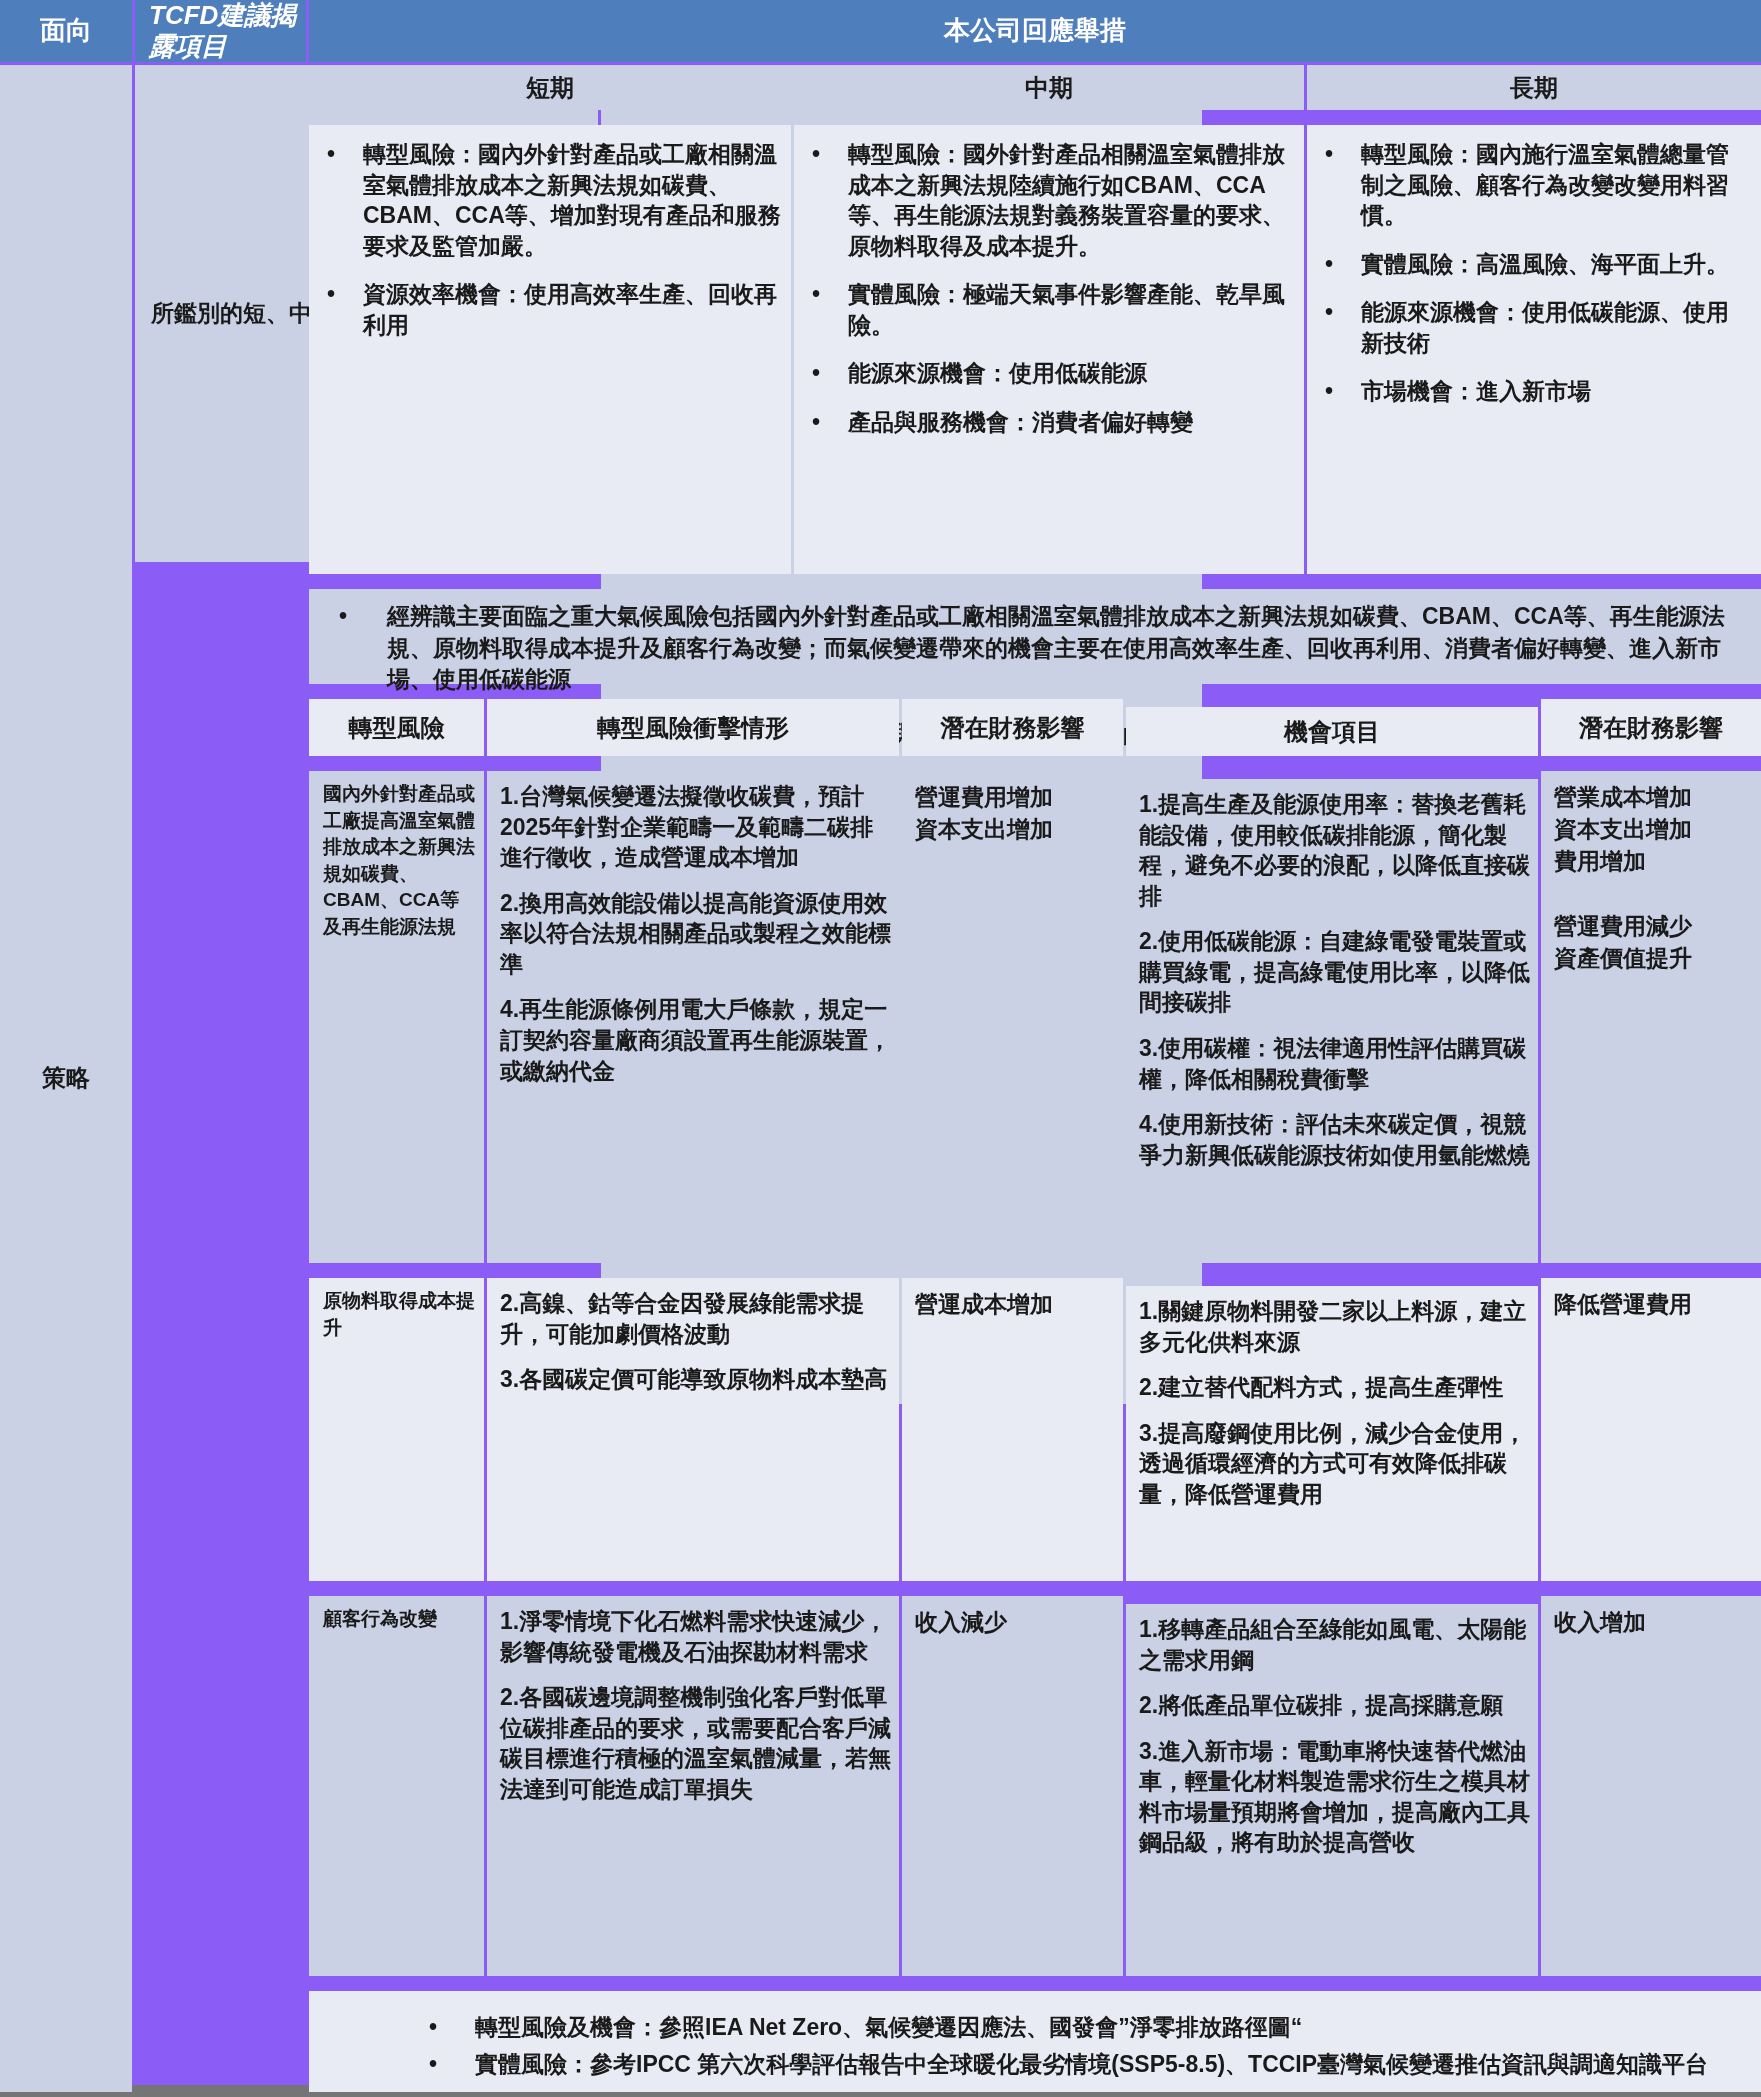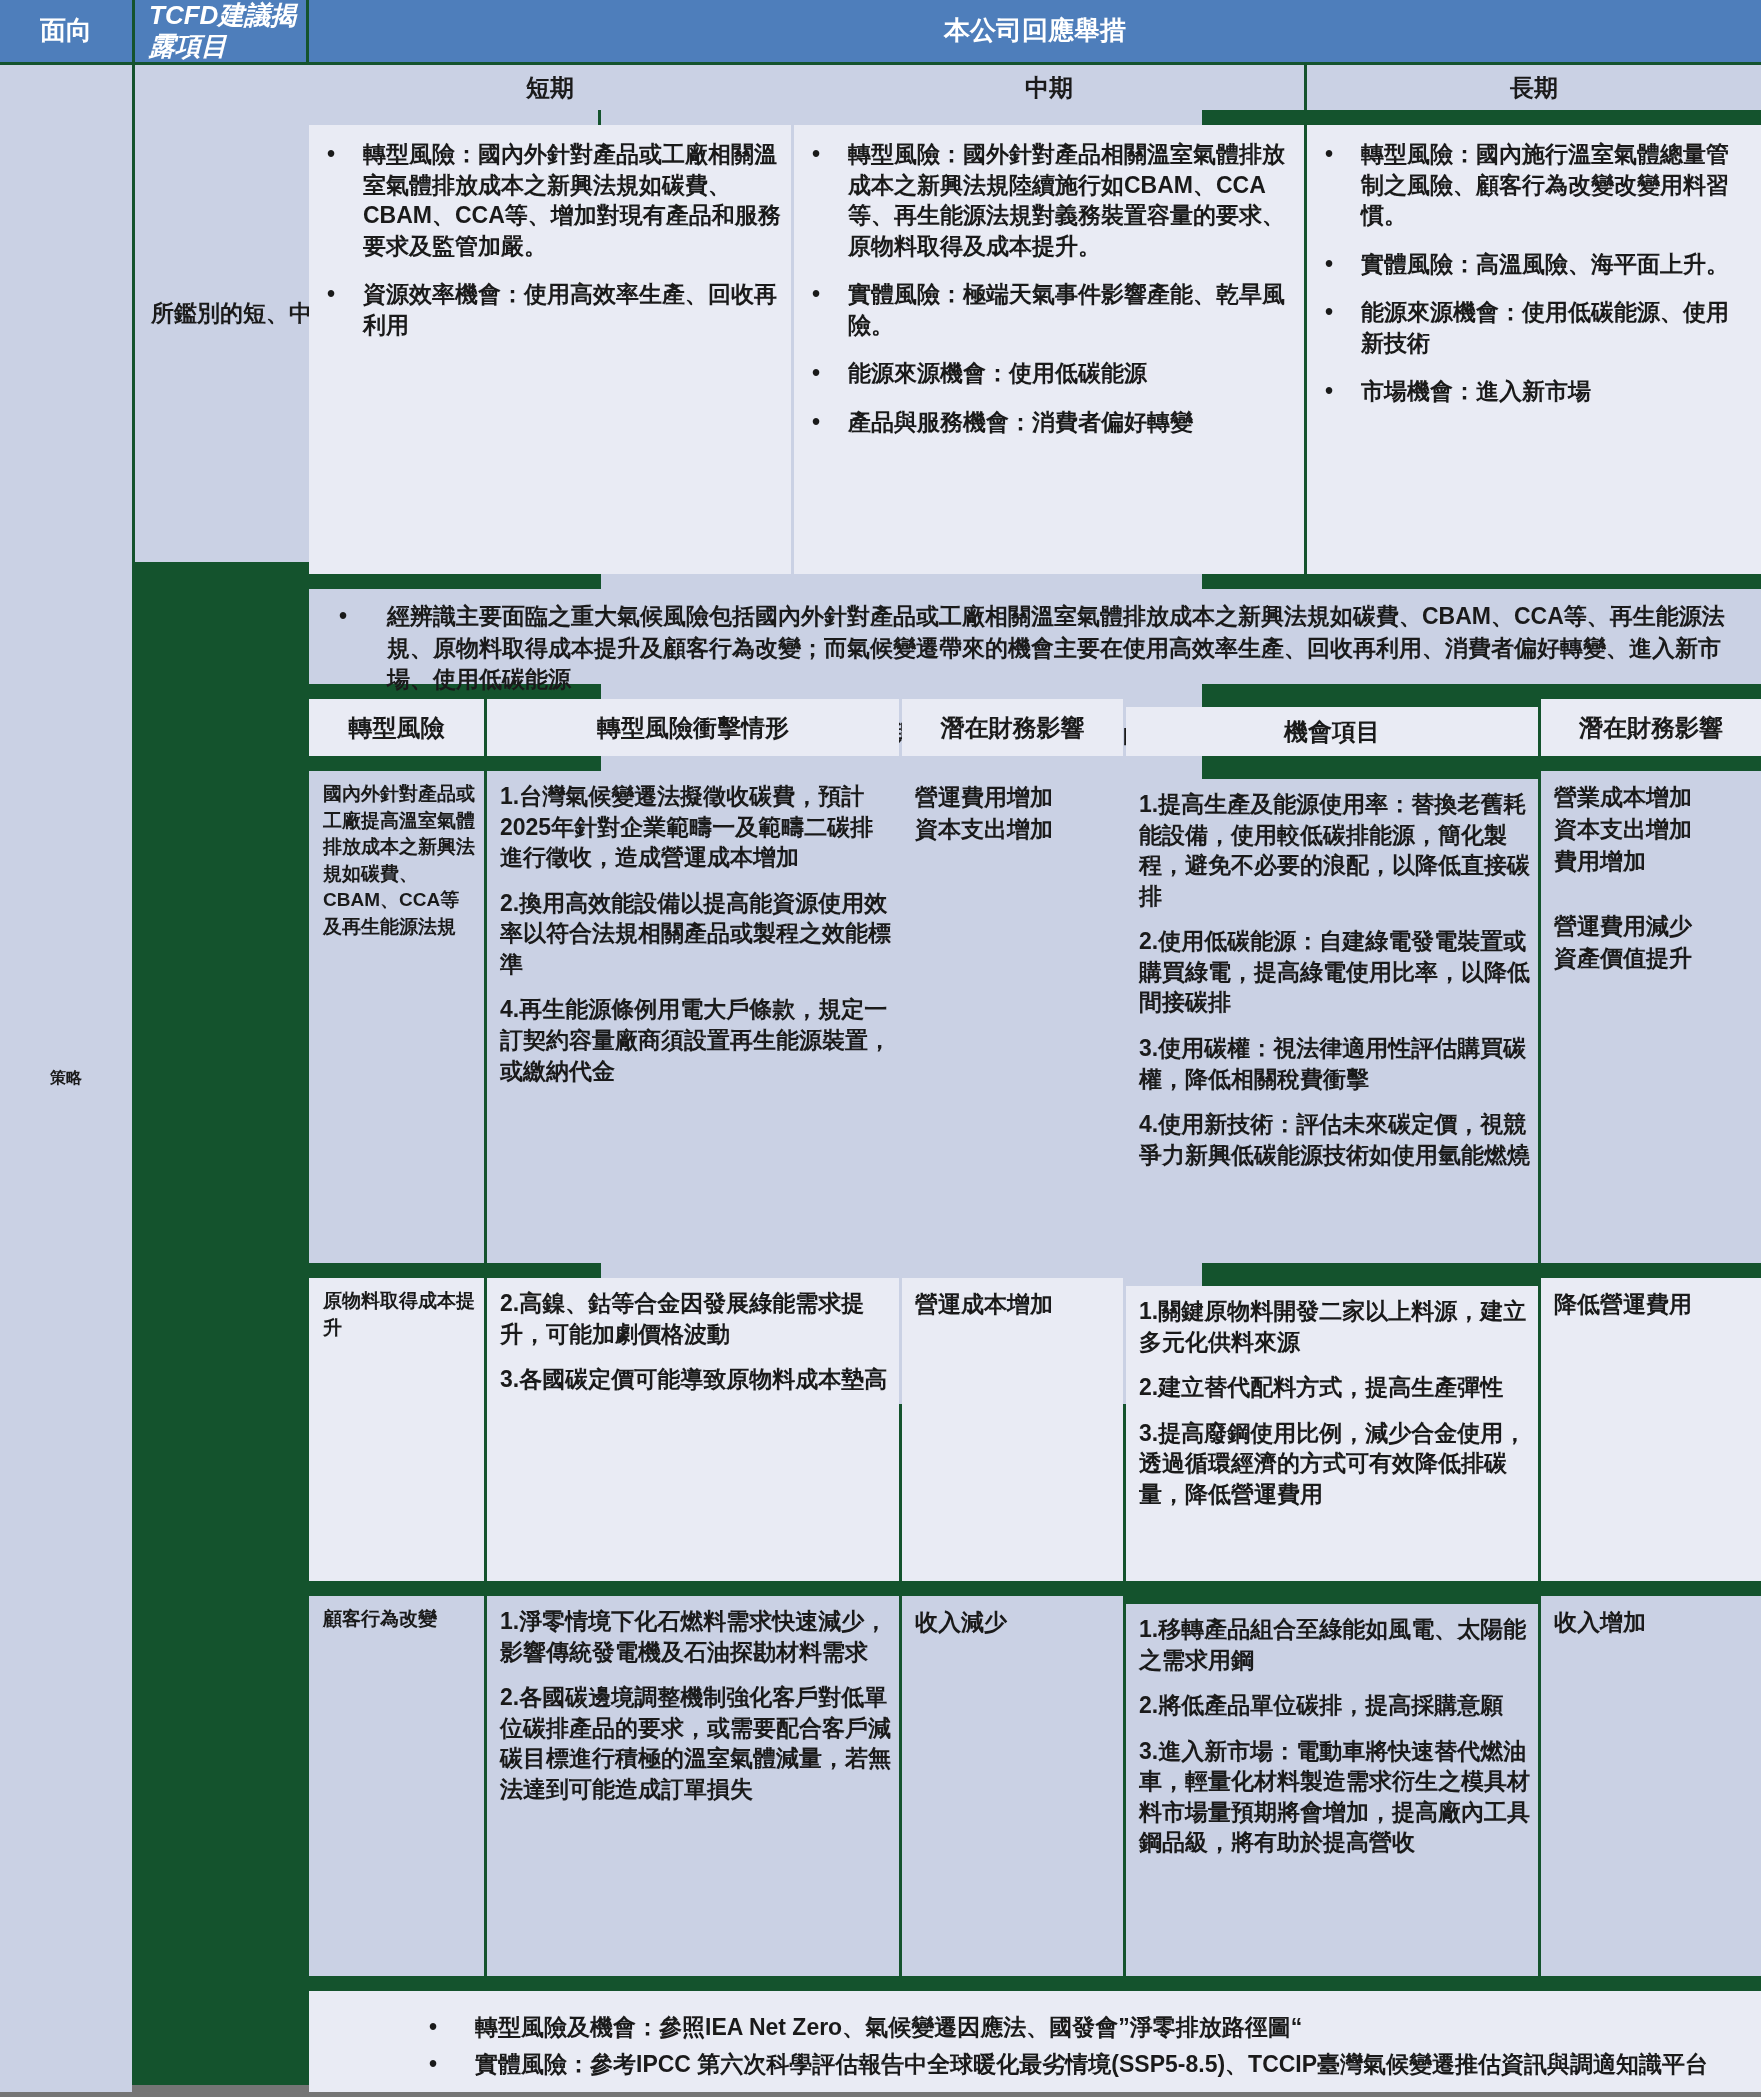--- a/index.html
+++ b/index.html
@@ -1,31 +1,31 @@
 <!DOCTYPE html>
 <html style="--header-blue: #4E7EBB; --band-dark: #CAD1E4; --band-light: #E9EBF4; --footer-gray: #757575; --text: #1A1A1A; --header-text: #FFFFFF;"><head>
 <meta charset="utf-8">
 <style>
   html,body{margin:0;padding:0;background:#fff;}
   .page{width:1761px;height:2097px;background:#fff;overflow:hidden;
         font-family:"Liberation Sans","DejaVu Sans",sans-serif;
         font-weight:700;color:var(--text,#1a1a1a);}
-  .tbl{display:flex;flex-direction:column;gap:3px;background:#14532d;height:2085px;}
+  .tbl{display:flex;flex-direction:column;gap:3px;background:#8b5cf6;height:2085px;}
   .hrow{display:flex;gap:3px;height:62px;flex:none;}
   .cell{box-sizing:border-box;}
   .blue{background:var(--header-blue,#4E7EBB);color:var(--header-text,#fff);
         display:flex;align-items:center;justify-content:center;font-size:26px;line-height:1.2;}
   .dark{background:var(--band-dark,#CAD1E4);}
   .light{background:var(--band-light,#E9EBF4);}
   .c-aspect{width:132px;flex:none;}
   .c-tcfd{width:171px;flex:none;justify-content:flex-start;padding-left:14px;text-align:left;font-style:italic;}
   .c-main{flex:1;}
   .body{display:flex;gap:3px;flex:1;}
   .aspect-cell{width:132px;flex:none;display:flex;align-items:center;justify-content:center;
-               font-size:16px;}
+               font-size:24px;}
   .tcfd-col{width:171px;flex:none;display:flex;flex-direction:row;gap:3px;}
   .tcfd-cell{display:flex;align-items:center;padding:0 10px 0 16px;font-size:23px;line-height:1.45;}
   .tc1{height:497px;flex:none;}
   .tc2{height:1339px;flex:none;}
   .tc3{flex:1;}
   .main-col{flex:1;display:flex;flex-direction:column;gap:15px;}
   .row{display:flex;gap:3px;flex:none;}
   .rA{height:45px;} .rB{height:449px;} .rC{height:95px;} .rD{height:57px;}
   .rE{height:492px;} .rF{height:303px;} .rG{height:380px;} .rH{flex:1;}
   .w-t1{width:482px;flex:none;} .w-t2{width:510px;flex:none;} .w-t3{flex:1;}

